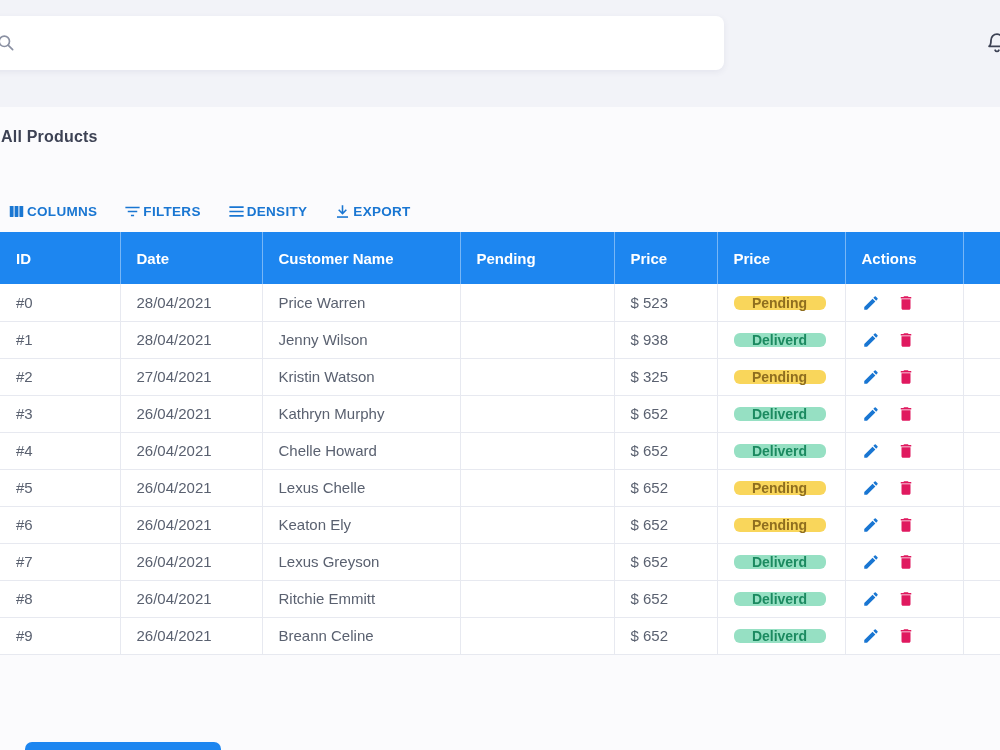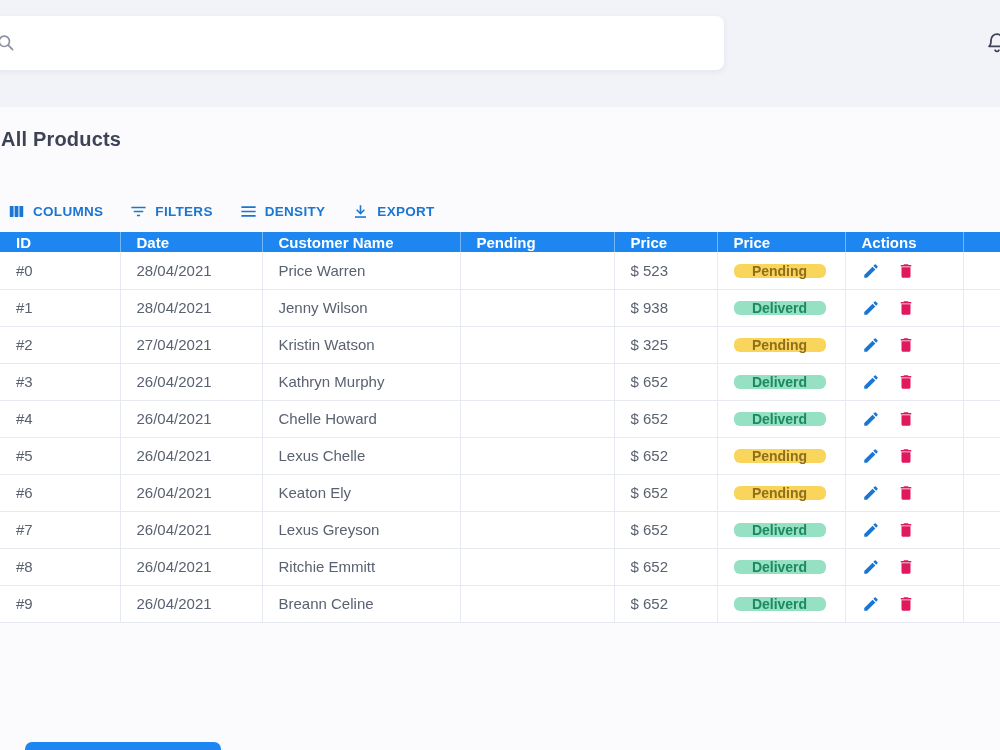--- a/index.html
+++ b/index.html
@@ -24,40 +24,40 @@
   .search-bar .sicon { display:flex; align-items:center; margin-right:10px; color:#8a90a2; }
   .search-bar input {
     flex:1; border:none; outline:none; background:transparent;
     font-size:16px; color:#4a4f60; font-family:inherit;
   }
   .search-bar input::placeholder { color:#9aa0b2; }
   .bell { position:absolute; top:30px; left:985px; color:#3d4254; z-index:2; }
   
   .page-title {
     position:absolute; left:1px; top:128px;
-    font-size:20px; font-weight:600; letter-spacing:0.2px;
+    font-size:16px; font-weight:600; letter-spacing:0.2px;
     color:var(--title-text);
   }
   
   .toolbar { position:absolute; left:7px; top:202px; display:flex; align-items:center; gap:26px; }
   .tb-btn {
-    display:flex; align-items:center; gap:7px;
+    display:flex; align-items:center; gap:1px;
     color:var(--accent); font-size:13.5px; font-weight:700; letter-spacing:0.3px;
     background:none; border:none; cursor:pointer; font-family:inherit;
   }
   .tb-btn svg { display:block; }
   
   .grid {
     position:absolute; left:0; top:232px; width:1000px;
     border-collapse:collapse; table-layout:fixed;
   }
   .grid thead th {
     background:var(--header-bg); color:#ffffff;
     font-size:15px; font-weight:700; text-align:left;
-    height:20px; padding:0 0 0 16px;
+    height:52px; padding:0 0 0 16px;
     border-right:1px solid rgba(255,255,255,0.4);
   }
   .grid thead th:last-child { border-right:none; }
   .grid tbody td {
     background:#ffffff; height:37px;
     font-size:15px; color:var(--body-text);
     padding:0 0 0 16px;
     border-bottom:1px solid #e7e9f0; border-right:1px solid #e7e9f0;
   }
   .grid tbody td:last-child { border-right:none; }

